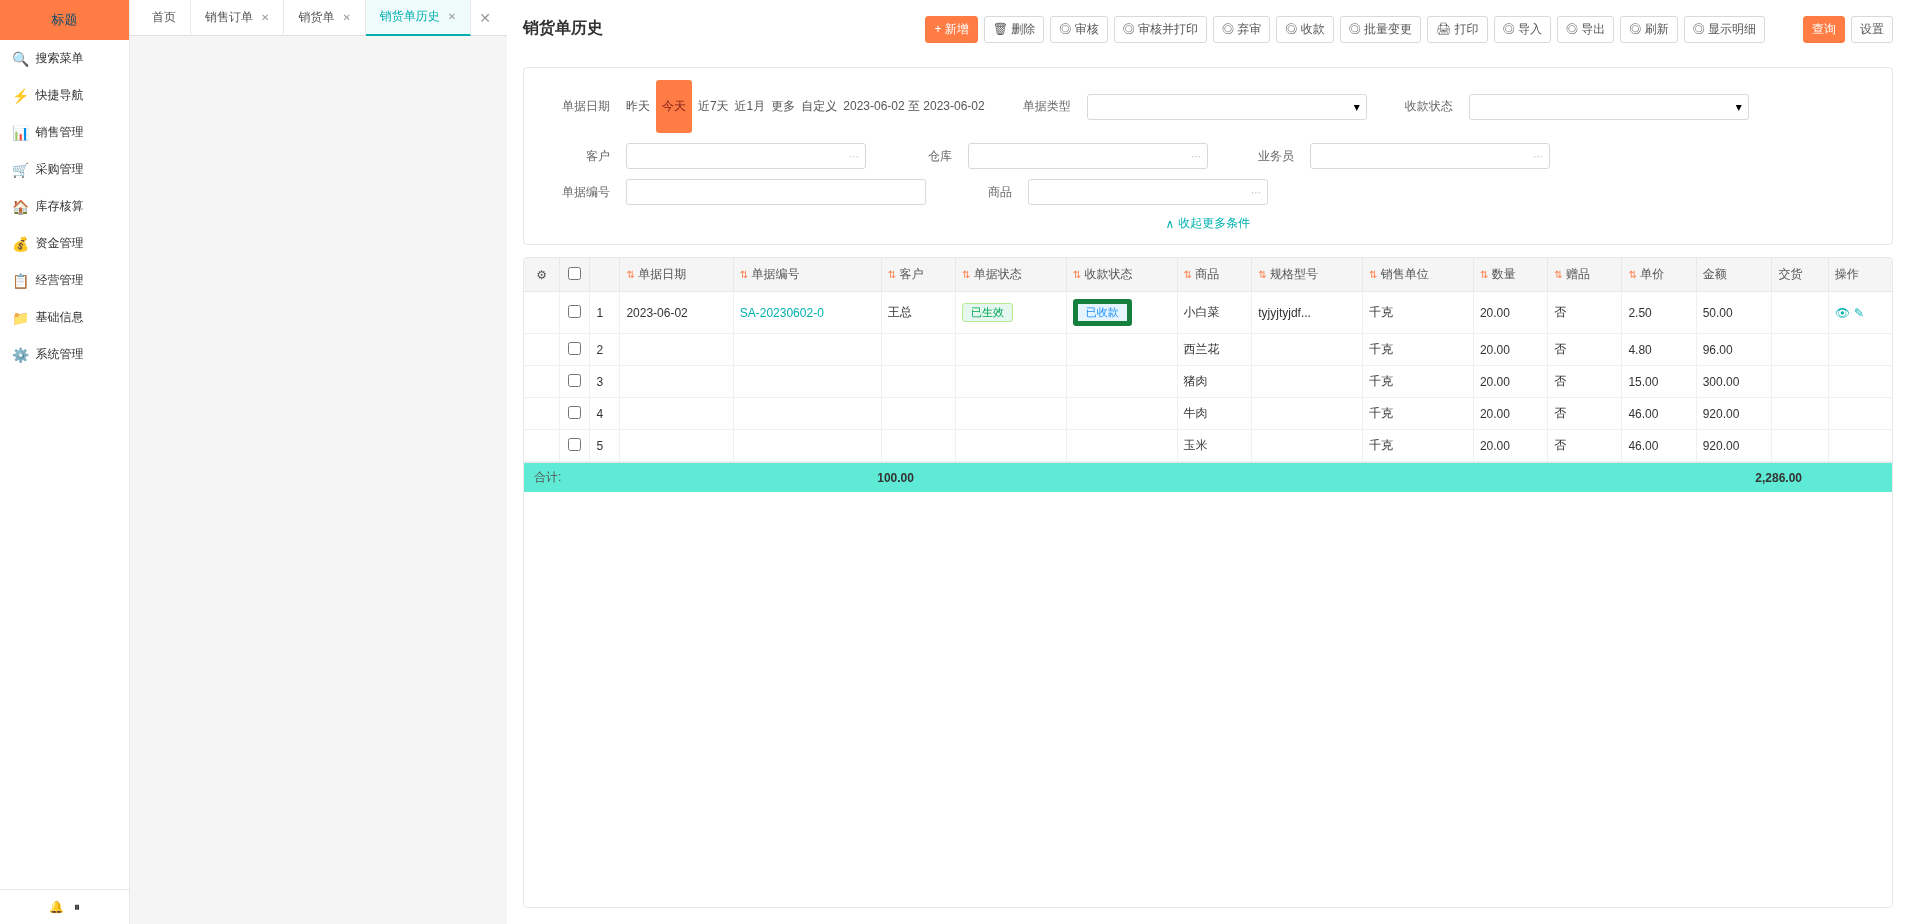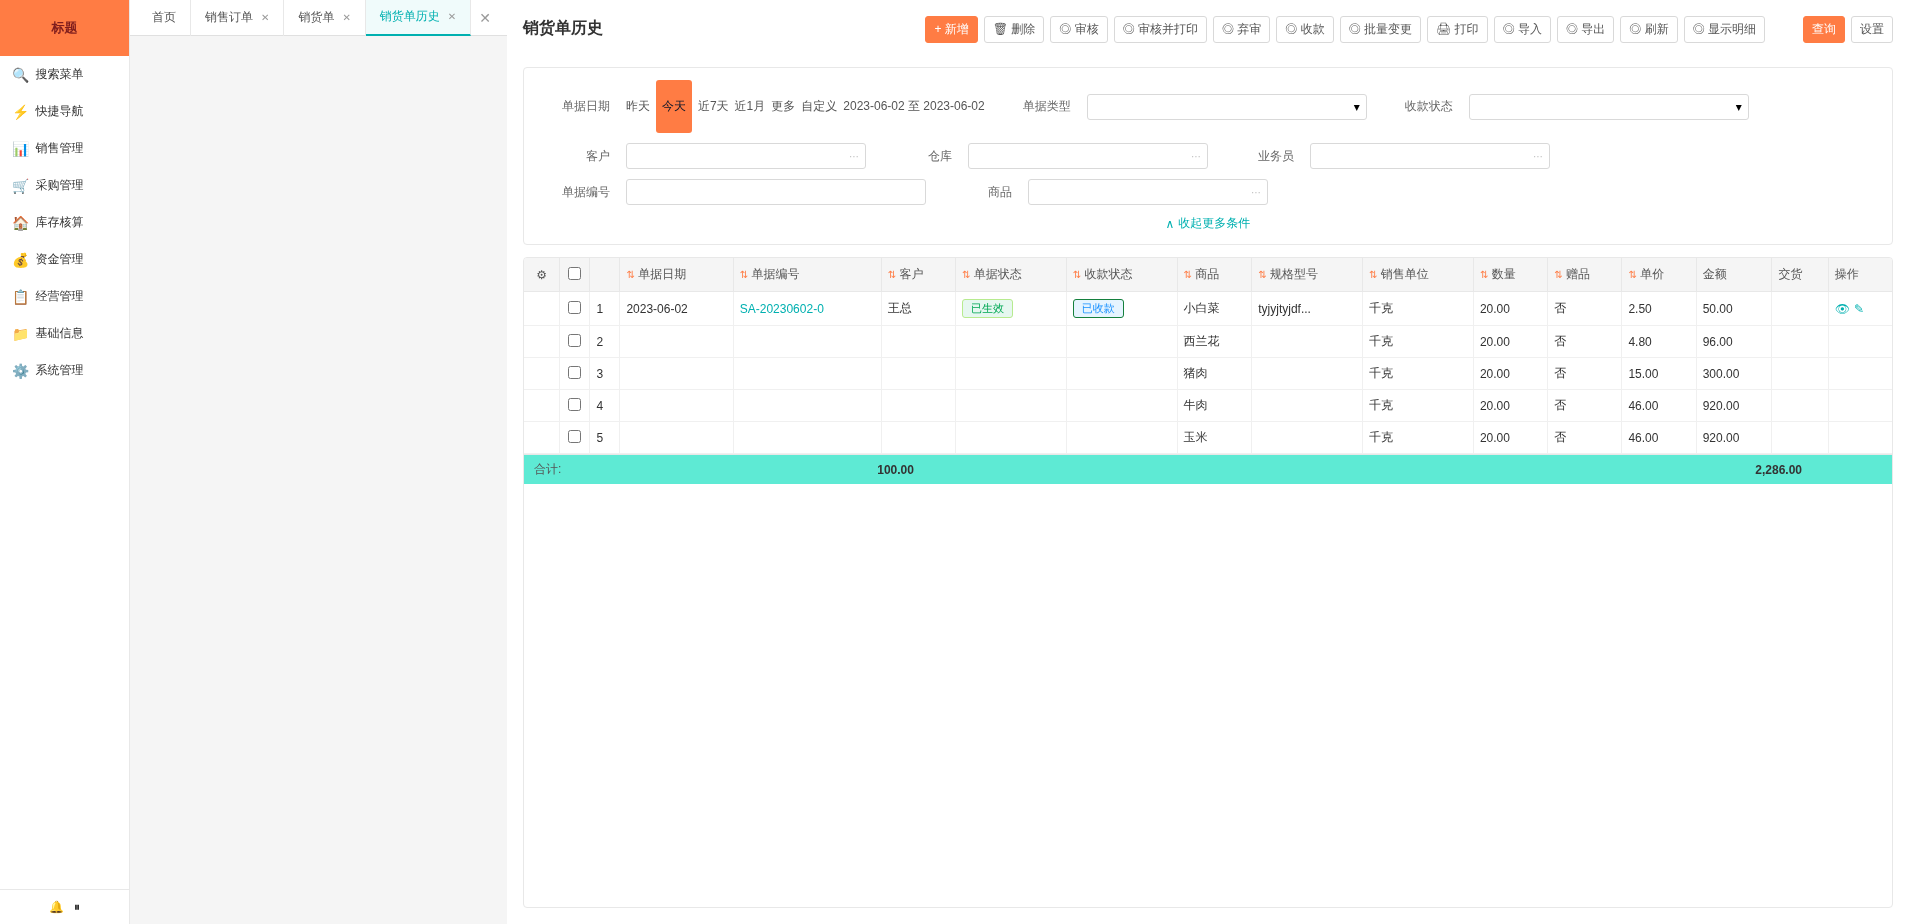--- a/index.html
+++ b/index.html
@@ -8,28 +8,28 @@
     
     .sidebar {
       width: 130px;
       background: #fff;
       border-right: 1px solid #e8e8e8;
       display: flex;
       flex-direction: column;
       flex-shrink: 0;
     }
     .sidebar-logo {
-      height: 56px;
+      height: 40px;
       background: #ff7c44;
       display: flex;
       align-items: center;
       justify-content: center;
-      color: #7f1d1d;
+      color: #0c4a6e;
       font-size: 13px;
-      font-weight: bold;
+      font-weight: normal;
     }
     .sidebar-item {
       display: flex;
       align-items: center;
       padding: 10px 12px;
       cursor: pointer;
       color: #333;
       font-size: 12px;
       gap: 6px;
     }
@@ -172,21 +172,21 @@
       align-items: center;
       gap: 6px;
     }
     .date-quick {
       color: #555;
       cursor: pointer;
       font-size: 12px;
     }
     .date-quick.active {
       background: #ff7c44;
-      color: #0f172a;
+      color: #7f1d1d;
       padding: 18px 6px;
       border-radius: 3px;
     }
     .date-range {
       font-size: 12px;
       color: #555;
     }
     .collapse-btn {
       display: flex;
       align-items: center;
@@ -232,21 +232,21 @@
     }
     td:last-child { border-right: none; }
     .sort-icon { color: #ff7c44; font-size: 10px; }
     .status-badge {
       display: inline-block;
       padding: 1px 8px;
       border-radius: 3px;
       font-size: 11px;
     }
     .status-active { background: #e6f7f0; color: #00a854; border: 1px solid #b7eb8f; }
-    .status-paid { background: #e6f4ff; color: #1890ff; border: 1px solid #15803d; }
+    .status-paid { background: #e6f4ff; color: #1890ff; border: 5px solid #15803d; }
     .row-actions { display: flex; gap: 4px; }
     .row-action { color: #00b0b0; cursor: pointer; font-size: 12px; }
 
     
     .table-footer {
       display: flex;
       align-items: center;
       background: #5eead4;
       border-top: 1px solid #e8e8e8;
       padding: 6px 10px;

